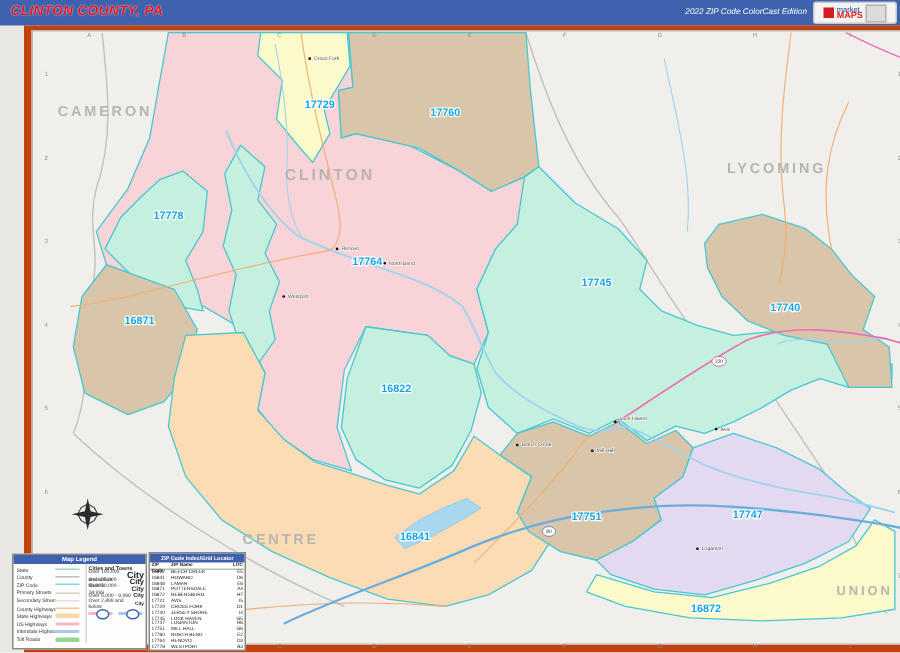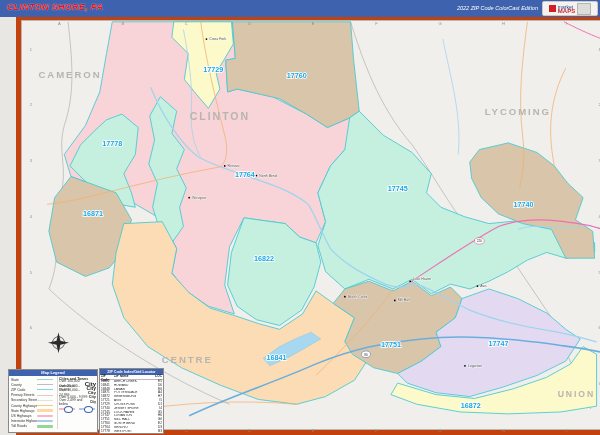--- a/index.html
+++ b/index.html
@@ -54,21 +54,21 @@
   .zt-c0{width:13px;padding-left:1px;}
   .zt-c1{flex:1;overflow:hidden;white-space:nowrap;}
   .zt-c2{width:7px;text-align:right;padding-right:1px;}
 </style>
 </head>
 <body>
 
 <div id="stage">
 
   <div id="topbar">
-    <div id="county-title">CLINTON SHORE, PA</div>
+    <div id="county-title">CLINTON COUNTY, PA</div>
     <div id="edition">2022 ZIP Code ColorCast Edition</div>
     <div id="logo">
       <span class="lmark"></span>
       <span class="ltxt"><span>market</span><br>
         <b>MAPS</b></span>
       <span class="lbox"></span>
     </div>
   </div>
 
   <div id="mapwrap">

